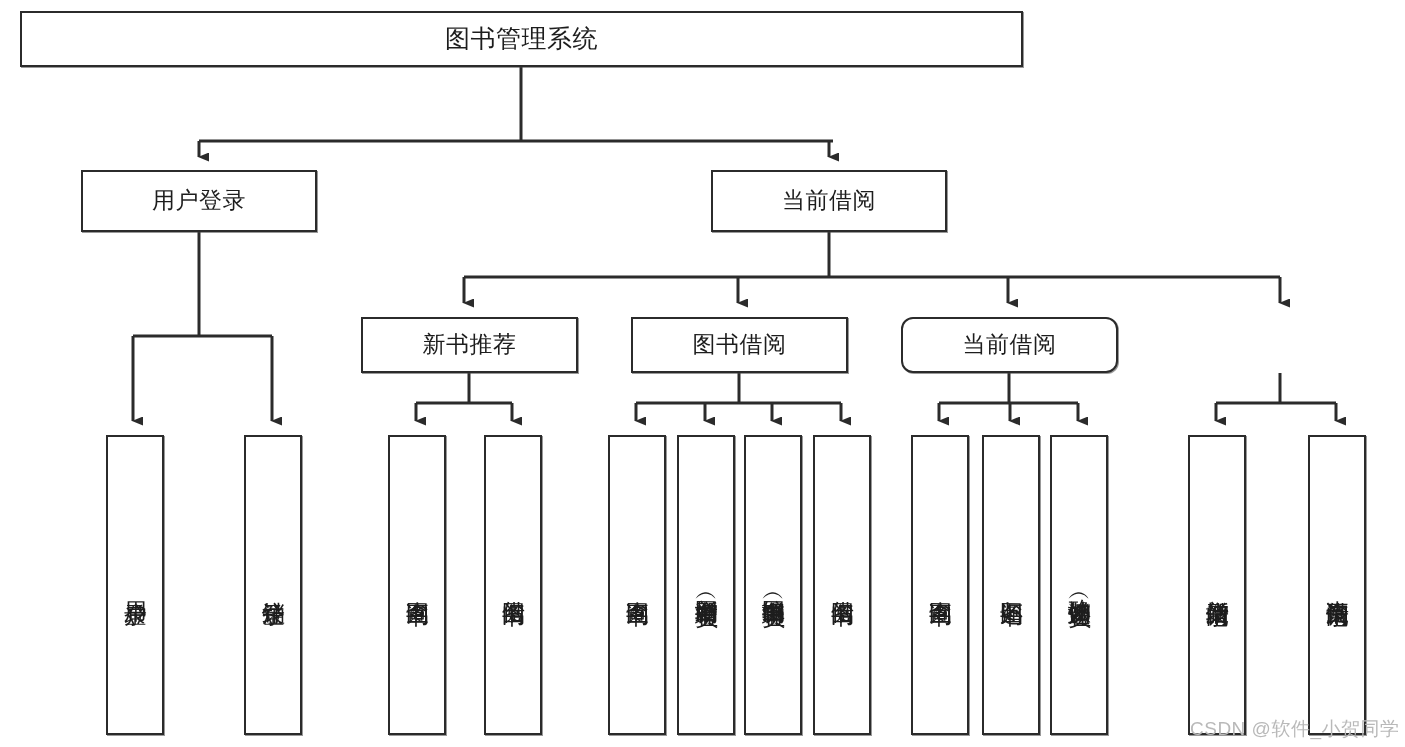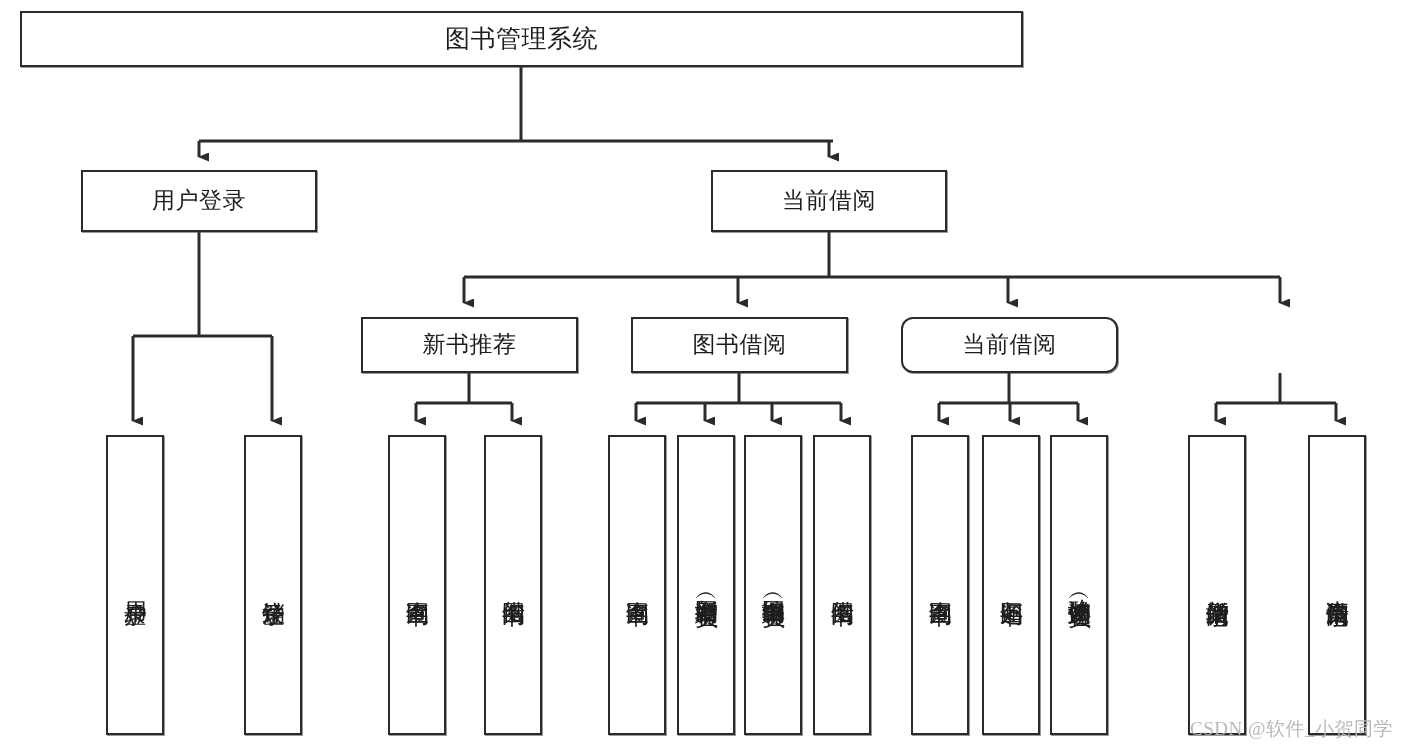--- a/index.html
+++ b/index.html
@@ -58,21 +58,21 @@
     writing-mode: vertical-rl;
     text-orientation: upright;
     display: block;
   }
   .watermark {
     position: absolute;
     font-size: 19px;
     color: #b9b9b9;
     letter-spacing: 0.5px;
     white-space: nowrap;
-    font-family: Liberation Serif, serif;
+    font-family: Liberation Sans, sans-serif;
   }
 </style>
 </head>
 <body>
 
 <div id="canvas">
 
   <svg id="edges" viewBox="0 0 1405 747">
     <defs>
       <marker id="arw" markerWidth="9" markerHeight="11" refX="4.5" refY="10" orient="auto" markerUnits="userSpaceOnUse">

